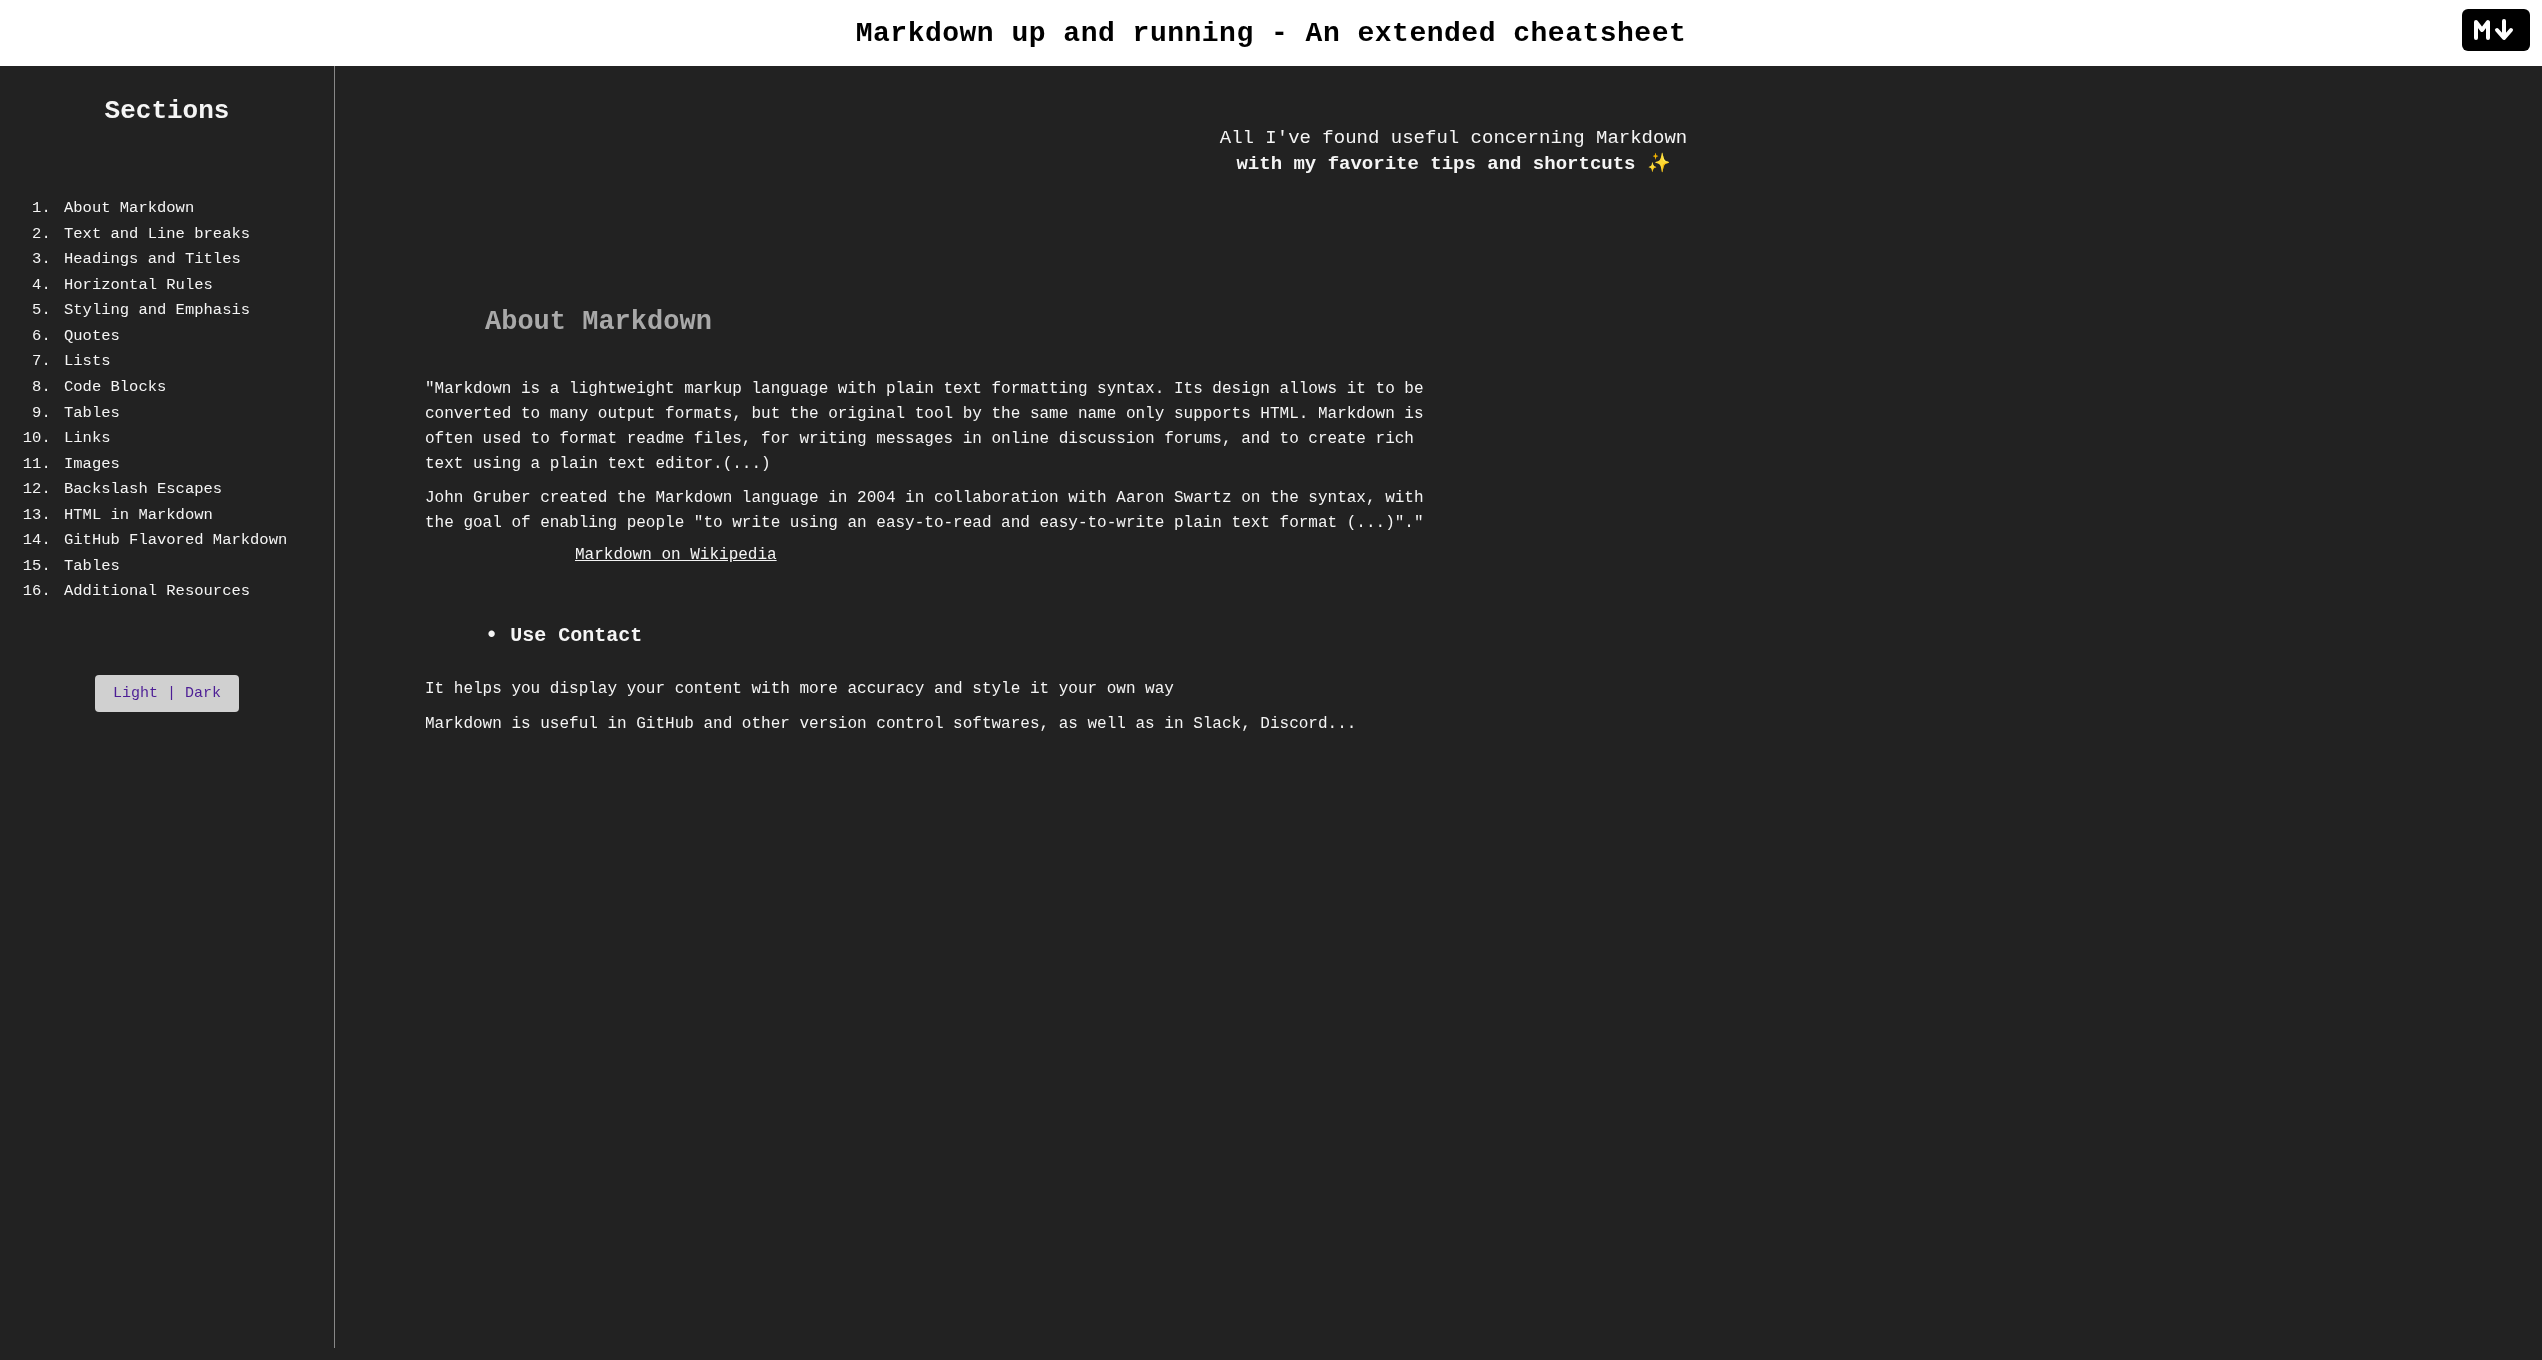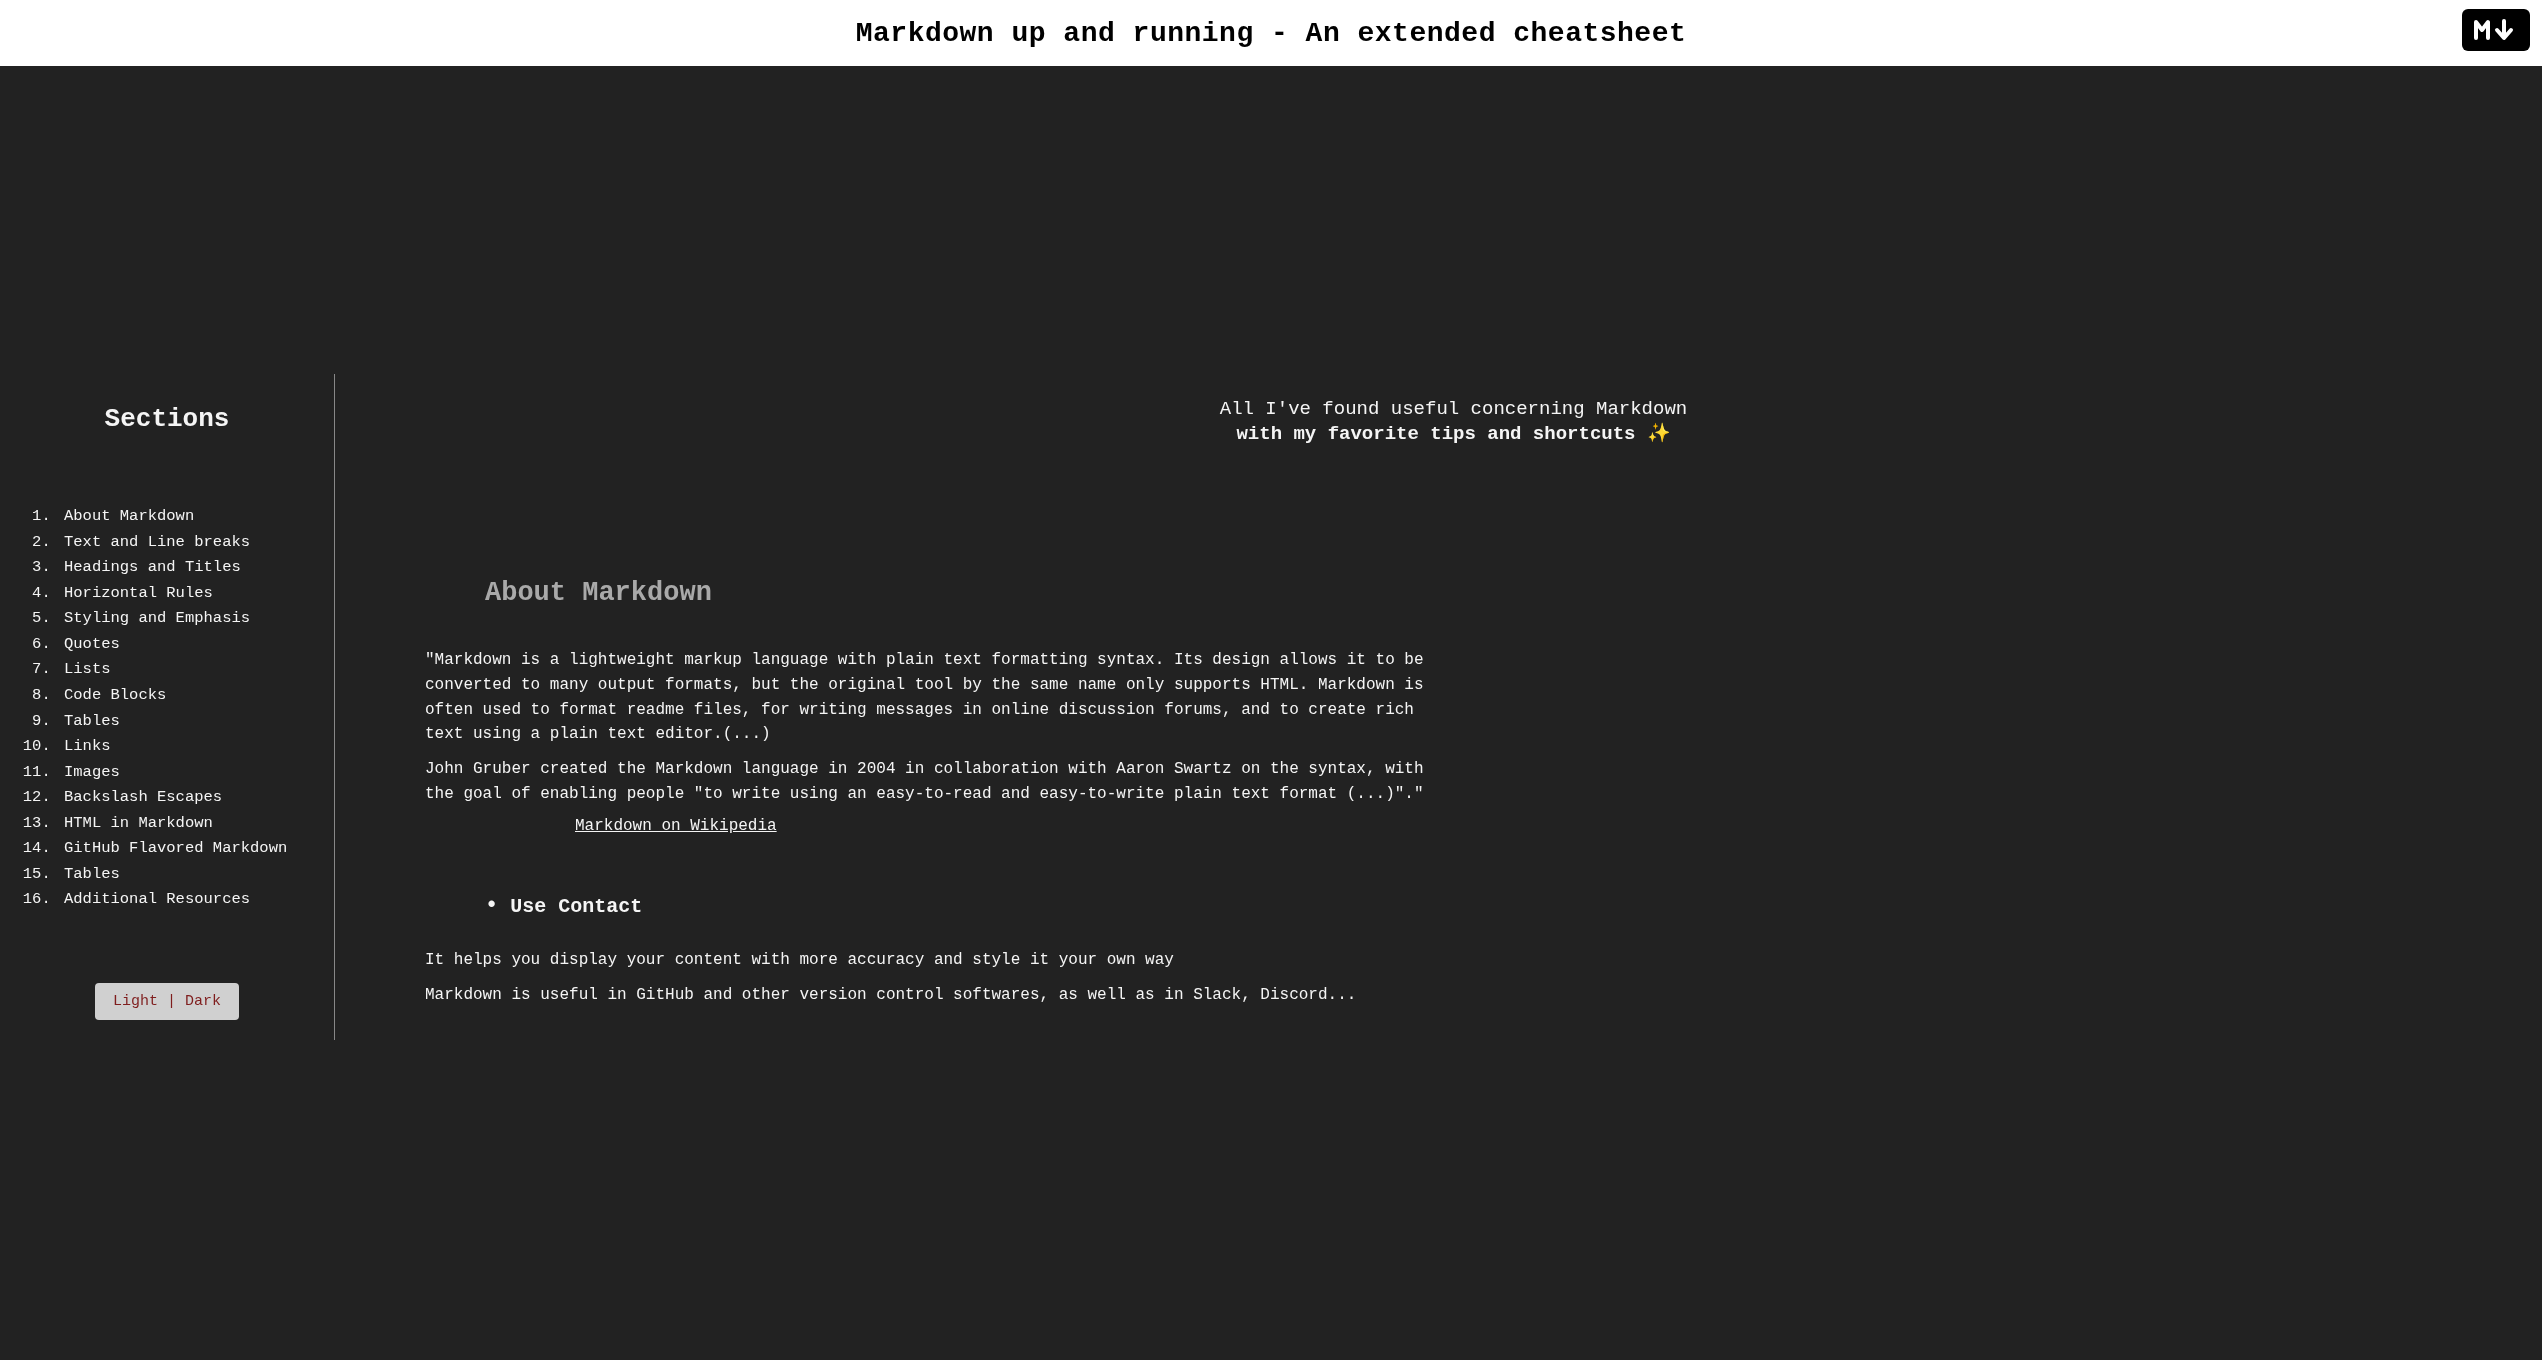--- a/index.html
+++ b/index.html
@@ -33,21 +33,20 @@
   height: 42px;
   background: #000;
   border-radius: 6px;
   display: flex;
   align-items: center;
   justify-content: center;
 }
 .layout {
   display: flex;
   min-height: calc(100vh - 78px);
-  align-items: center;
 }
 .sidebar {
   width: 335px;
   border-right: 1px solid #888;
   padding: 30px 20px 20px 20px;
   display: flex;
   flex-direction: column;
   align-items: center;
 }
 .sidebar h2 {
@@ -62,21 +61,21 @@
   align-self: stretch;
   font-size: 15.5px;
   line-height: 1.65;
 }
 .sidebar ol li {
   padding-left: 4px;
 }
 .theme-btn {
   margin-top: 70px;
   background: #d0d0d0;
-  color: #7f1d1d;
+  color: #4c1d95;
   border: none;
   padding: 10px 18px;
   font-family: inherit;
   font-size: 15px;
   border-radius: 4px;
   cursor: pointer;
 }
 .main {
   flex: 1;
   padding: 60px 60px 60px 90px;

